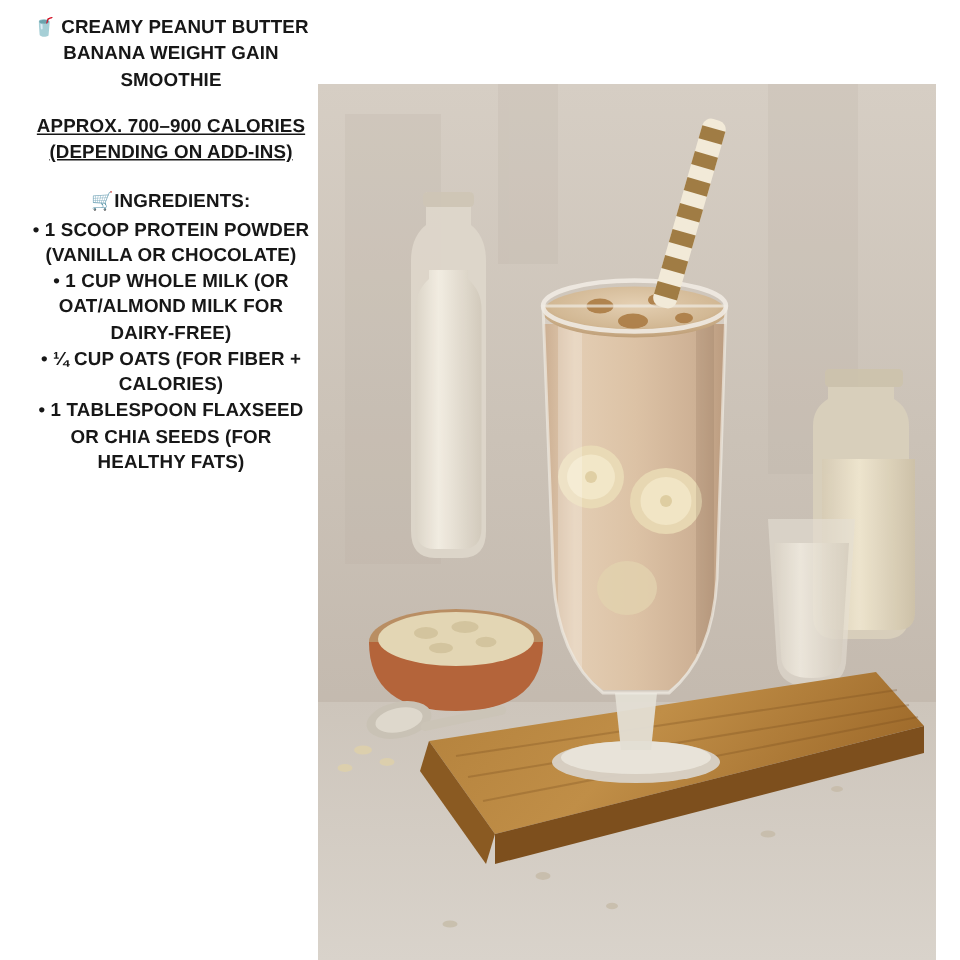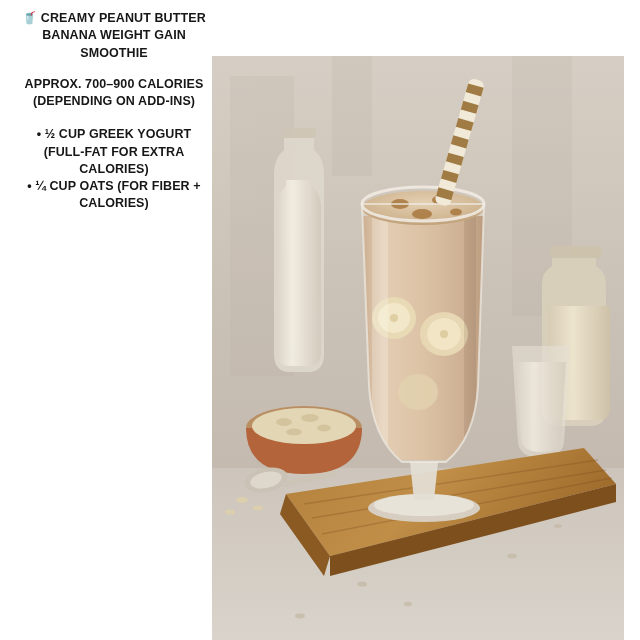--- a/index.html
+++ b/index.html
@@ -37,20 +37,21 @@
   }
   .title {
     font-size: 12.5px;
     font-weight: 700;
     line-height: 1.38;
     margin: 0 0 14px 0;
     text-transform: uppercase;
   }
   .calories {
     margin: 0 0 16px 0;
+    text-decoration: underline;
   }
   .section-head {
     margin: 0 0 1px 0;
   }
   .ing-list {
     list-style: none;
     margin: 0;
     padding: 0;
   }
   .ing-list li {
@@ -82,24 +83,29 @@
 
   <div class="text-col">
 
     <div class="title">
       <span class="emoji">🥤</span>
       <span>Creamy Peanut Butter Banana Weight Gain Smoothie</span>
     </div>
 
     <div class="calories">Approx. 700–900 calories (depending on add-ins)</div>
 
+    <div class="section-head">
+      <span class="emoji">🛒</span><span>Ingredients:</span>
+    </div>
 
     <ul class="ing-list">
-      <li>• ½ cup Greek yogurt (full-fat for extra calories)</li>
+      <li>• 1 scoop protein powder (vanilla or chocolate)</li>
+      <li>• 1 cup whole milk (or oat/almond milk for dairy-free)</li>
       <li>• ¼ cup oats (for fiber + calories)</li>
+      <li>• 1 tablespoon flaxseed or chia seeds (for healthy fats)</li>
     </ul>
   </div>
 
   <div class="photo">
     <svg width="412" height="584" viewBox="0 0 412 584" xmlns="http://www.w3.org/2000/svg" role="img">
       <defs>
         <linearGradient id="wall" x1="0" y1="0" x2="0" y2="1">
           <stop offset="0%" stop-color="#d6cec4"></stop>
           <stop offset="55%" stop-color="#cbc2b7"></stop>
           <stop offset="100%" stop-color="#c3b9ae"></stop>

